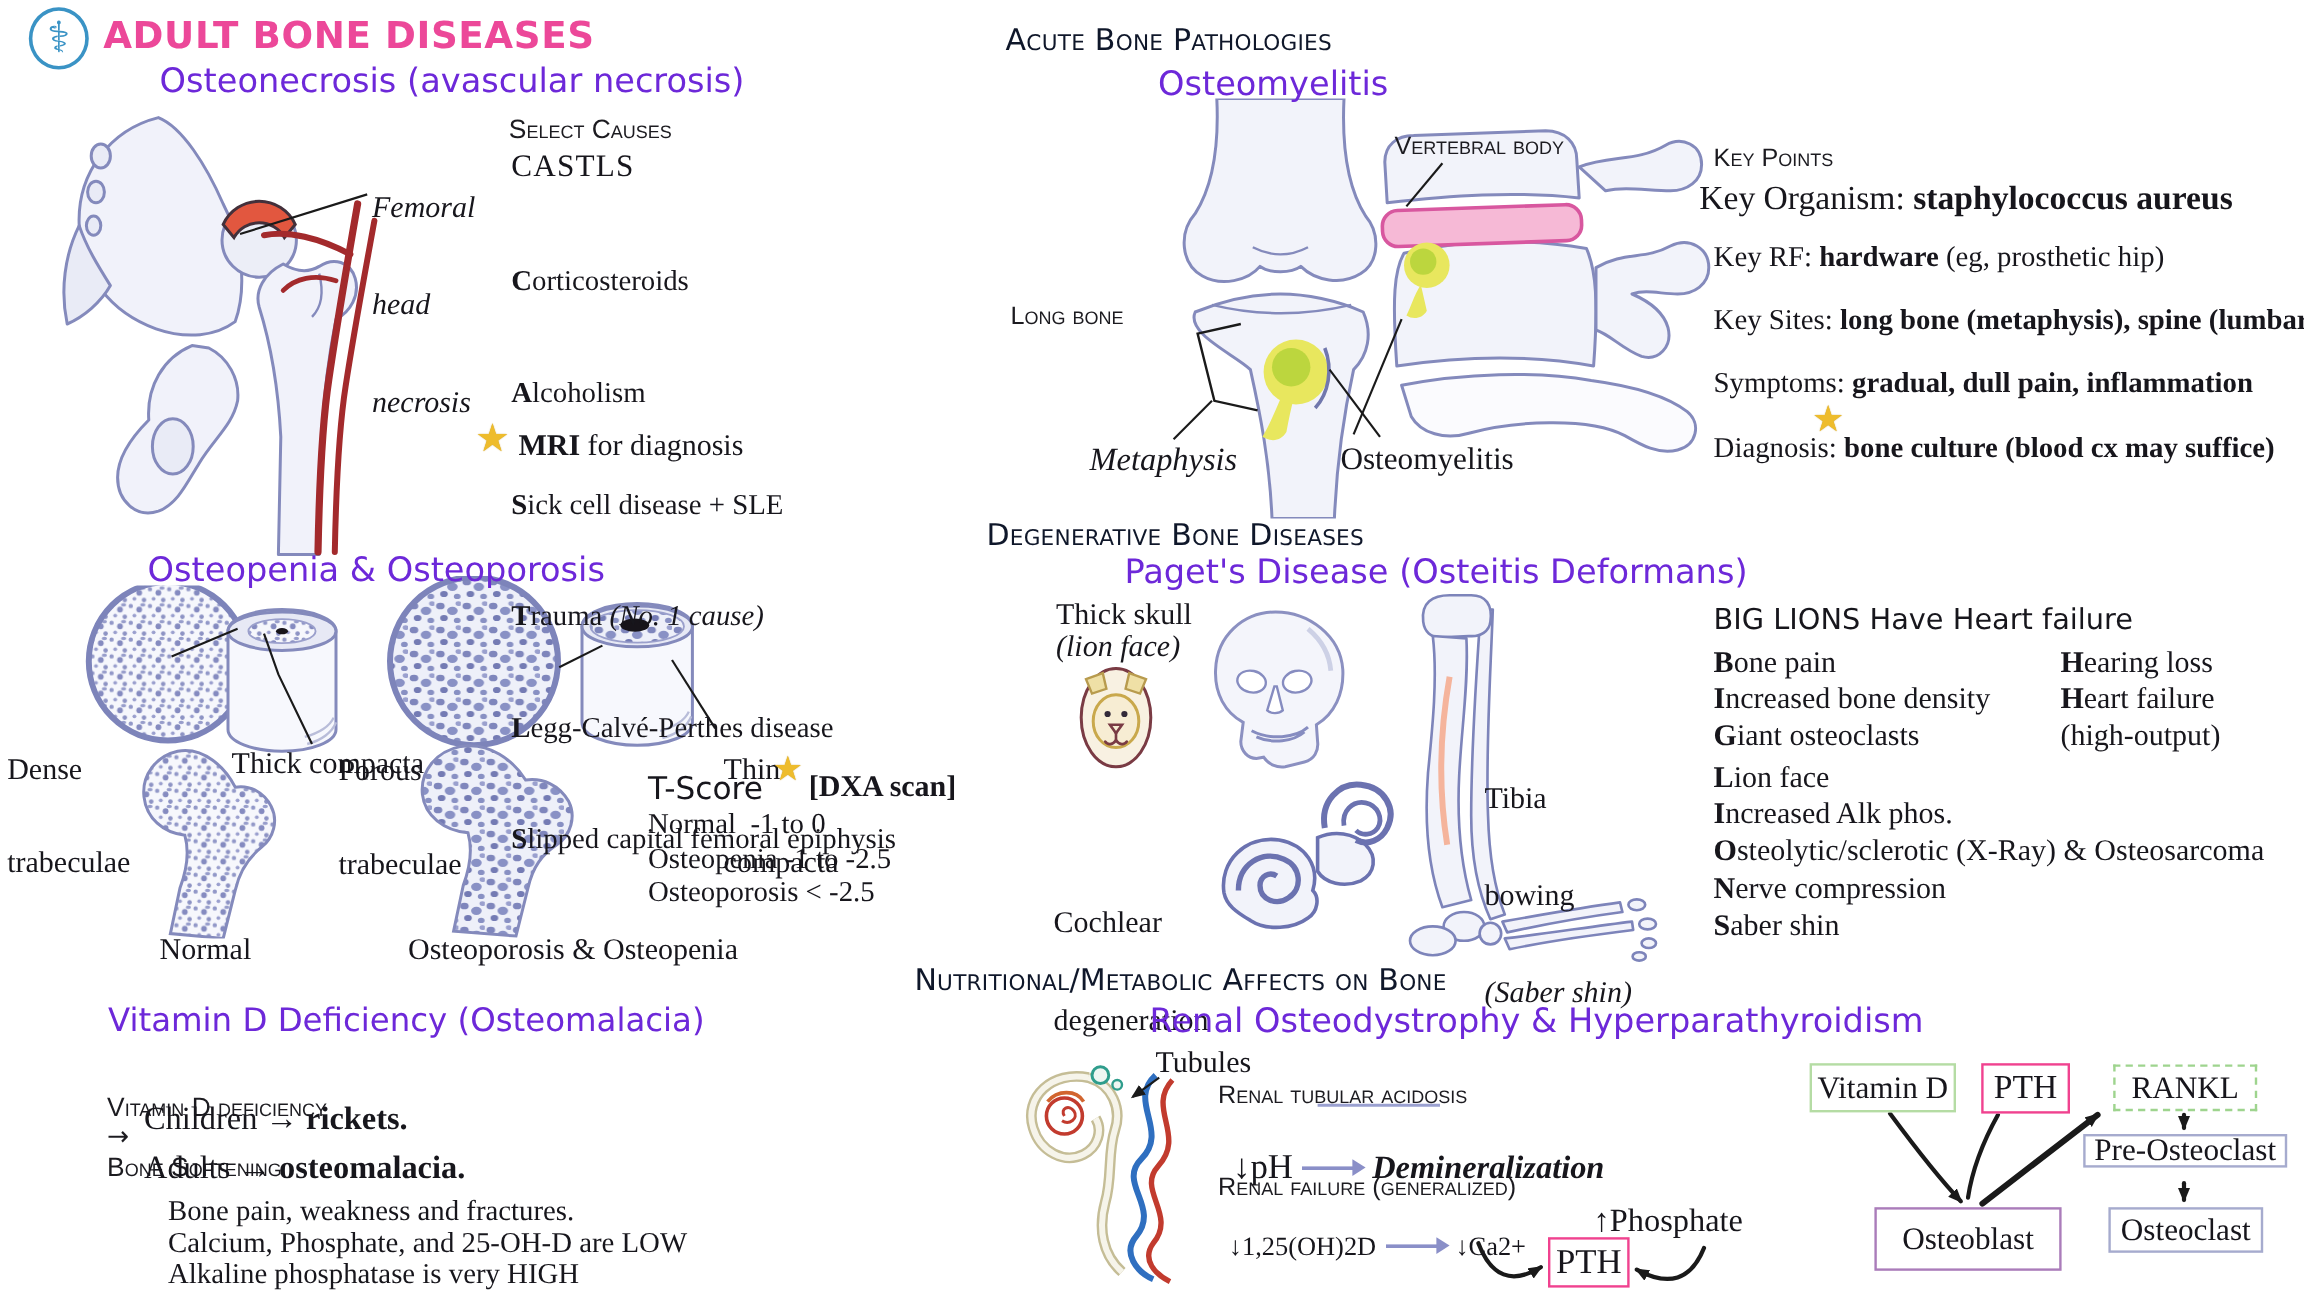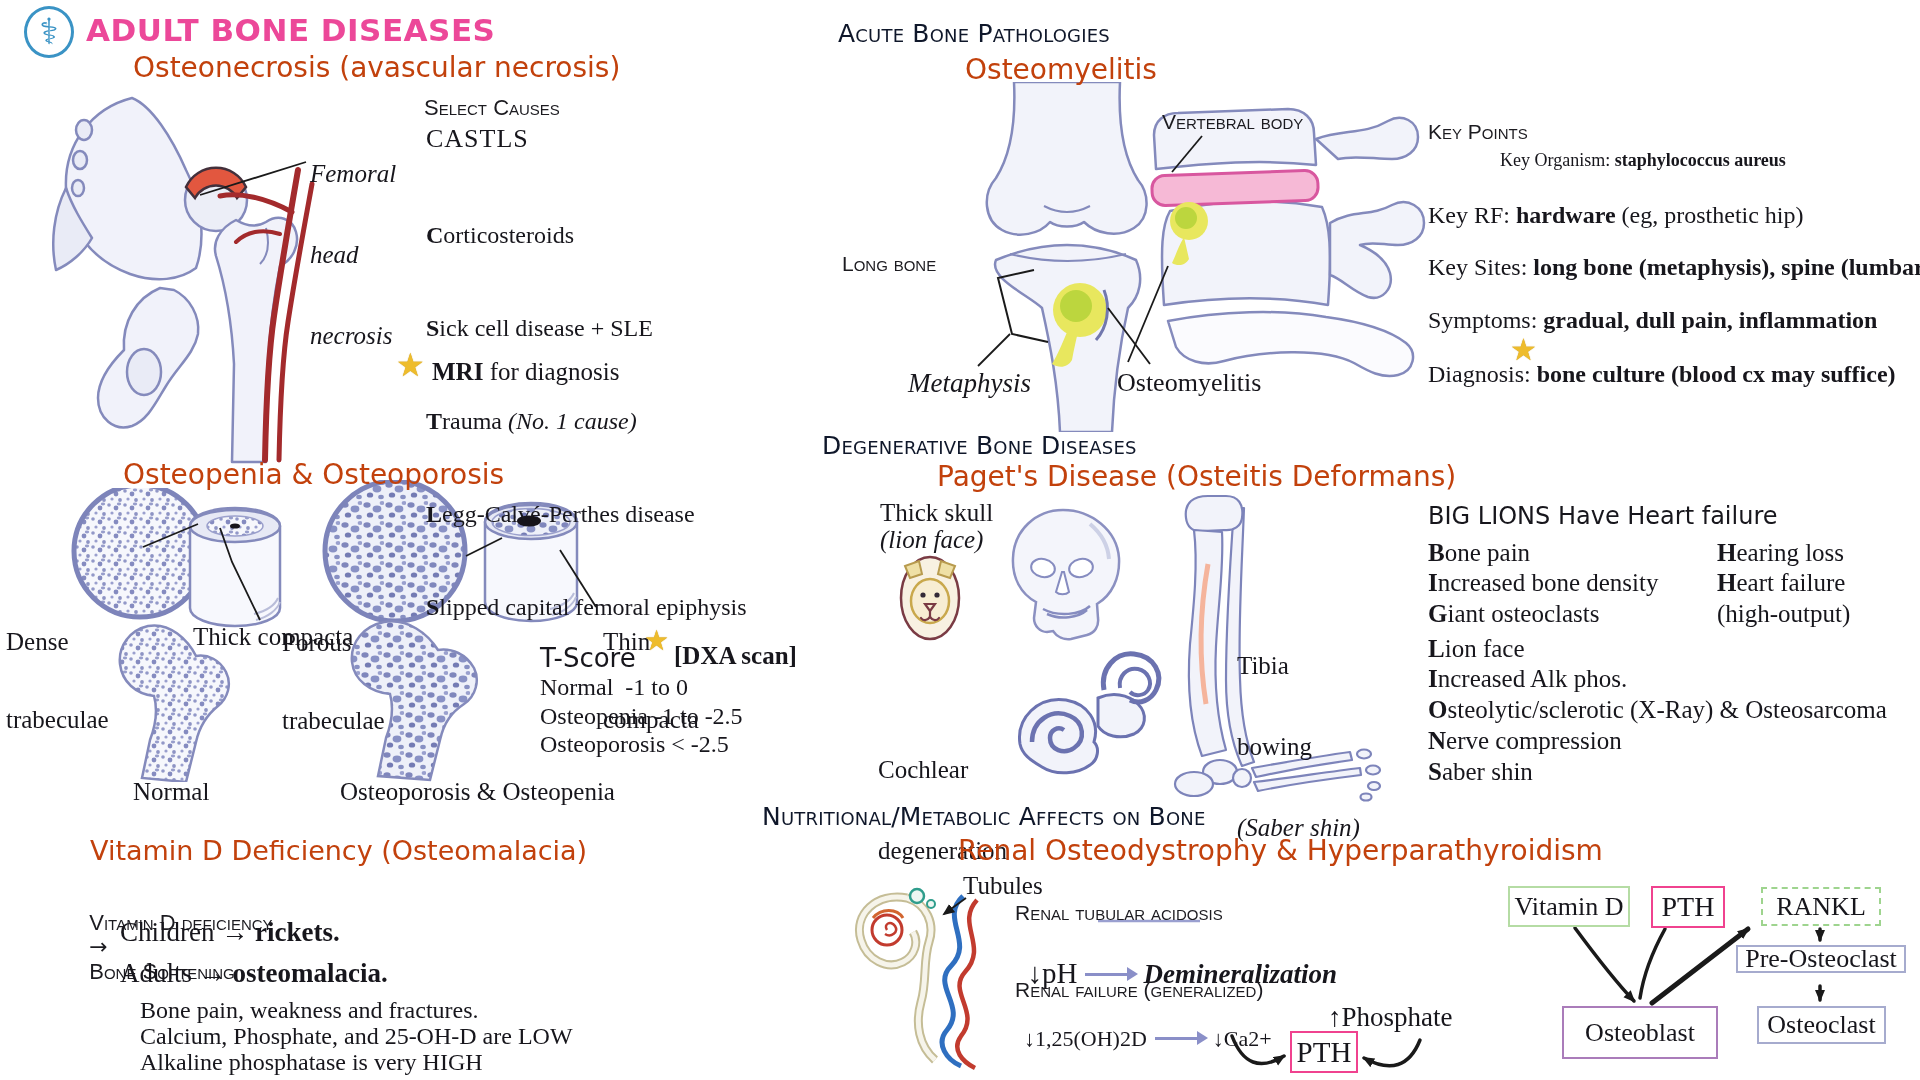--- a/index.html
+++ b/index.html
@@ -1,21 +1,21 @@
 <!DOCTYPE html>
 <html><head>
 <meta charset="utf-8">
 <style>
   *{margin:0;padding:0;box-sizing:border-box}
   html,body{width:1920px;height:1080px;background:#ffffff;overflow:hidden}
   body{position:relative;font-family:"Liberation Serif",serif;color:#17161c}
   .t{position:absolute;white-space:pre;line-height:1.12}
   .sans{font-family:"DejaVu Sans","Liberation Sans",sans-serif}
   .apptitle{font-family:"DejaVu Sans",sans-serif;font-weight:bold;font-size:31px;color:#ec4899;letter-spacing:.5px}
-  .h{font-family:"DejaVu Sans",sans-serif;font-size:28px;color:#c2410c}
+  .h{font-family:"DejaVu Sans",sans-serif;font-size:28px;color:#6d28d9}
   .teal{font-family:"DejaVu Sans",sans-serif;font-variant:small-caps;font-size:25px;color:#0f172a;letter-spacing:.2px}
   .sc{font-family:"Liberation Sans","DejaVu Sans",sans-serif;font-variant:small-caps;font-size:22px;color:#1c1b20}
   .srf{font-size:25px}
   .it{font-style:italic}
   .bld{font-weight:bold}
   .star{position:absolute;font-family:"DejaVu Sans",sans-serif;color:#eebc2c;text-shadow:0 0 1px #bb8d14;z-index:11}
   .logo{position:absolute;left:24px;top:6px;width:50px;height:52px;border:3.5px solid #3a93c5;border-radius:50%;display:flex;align-items:center;justify-content:center;z-index:10}
   .logo span{font-family:"DejaVu Sans",sans-serif;font-size:36px;color:#3a93c5;line-height:1}
   .fbox{position:absolute;display:flex;align-items:center;justify-content:center;background:#fff;font-size:26px;z-index:6;white-space:nowrap}
   .parrow{display:inline-block;position:relative;width:44px;height:3px;background:#8a8fc8;vertical-align:middle;margin:0 14px 5px 8px}
@@ -81,20 +81,21 @@
   <div>Femoral</div>
   <div>head</div>
   <div>necrosis</div>
 </div>
 
 <div class="t txt sc" style="left:424px;top:96px">Select Causes</div>
 <div class="t txt" style="left:426px;top:124px;font-size:26px;letter-spacing:1px">CASTLS</div>
 
 <div class="t txt" style="left:426px;top:158px;font-size:24px;line-height:31px">
   <div><span class="bld">C</span><span>orticosteroids</span></div>
+  <div><span class="bld">A</span><span>lcoholism</span></div>
   <div><span class="bld">S</span><span>ick cell disease + SLE</span></div>
   <div><span class="bld">T</span><span>rauma </span><span class="it">(No. 1 cause)</span></div>
   <div><span class="bld">L</span><span>egg-Calvé-Perthes disease</span></div>
   <div><span class="bld">S</span><span>lipped capital femoral epiphysis</span></div>
 </div>
 
 <div class="star" style="left:396px;top:346px;font-size:32px">★</div>
 <div class="t txt srf" style="left:432px;top:358px"><span class="bld">MRI</span><span> for diagnosis</span></div>
 
 <div class="t txt h" style="left:123px;top:459px">Osteopenia &amp; Osteoporosis</div>
@@ -189,21 +190,21 @@
   <circle cx="49" cy="126" r="19" fill="#e8e75e"></circle>
   <circle cx="46" cy="123" r="11" fill="#bcd63e"></circle>
 </svg>
 
 <div class="t txt sc" style="left:1162px;top:110px;font-size:21px">Vertebral body</div>
 <div class="t txt sc" style="left:842px;top:252px;font-size:21px">Long bone</div>
 <div class="t txt it" style="left:908px;top:368px;font-size:27px">Metaphysis</div>
 <div class="t txt" style="left:1117px;top:368px;font-size:26px">Osteomyelitis</div>
 
 <div class="t txt sc" style="left:1428px;top:120px;font-size:21px">Key Points</div>
-<div class="t txt" style="left:1500px;top:150px;font-size:18px"><span>Key Organism: </span><span class="bld">staphylococcus aureus</span></div>
+<div class="t txt" style="left:1416px;top:150px;font-size:28px"><span>Key Organism: </span><span class="bld">staphylococcus aureus</span></div>
 <div class="t txt" style="left:1428px;top:202px;font-size:24px"><span>Key RF: </span><span class="bld">hardware </span><span>(eg, prosthetic hip)</span></div>
 <div class="t txt" style="left:1428px;top:254px;font-size:24px"><span>Key Sites: </span><span class="bld">long bone (metaphysis), spine (lumbar)</span></div>
 <div class="t txt" style="left:1428px;top:307px;font-size:24px"><span>Symptoms: </span><span class="bld">gradual, dull pain, inflammation</span></div>
 <div class="star" style="left:1510px;top:332px;font-size:30px">★</div>
 <div class="t txt" style="left:1428px;top:361px;font-size:24px"><span>Diagnosis: </span><span class="bld">bone culture (blood cx may suffice)</span></div>
 
 <div class="t txt teal" style="left:822px;top:432px">Degenerative Bone Diseases</div>
 <div class="t txt h" style="left:937px;top:461px">Paget's Disease (Osteitis Deformans)</div>
 
 <div class="t txt srf" style="left:880px;top:499px">Thick skull</div>

